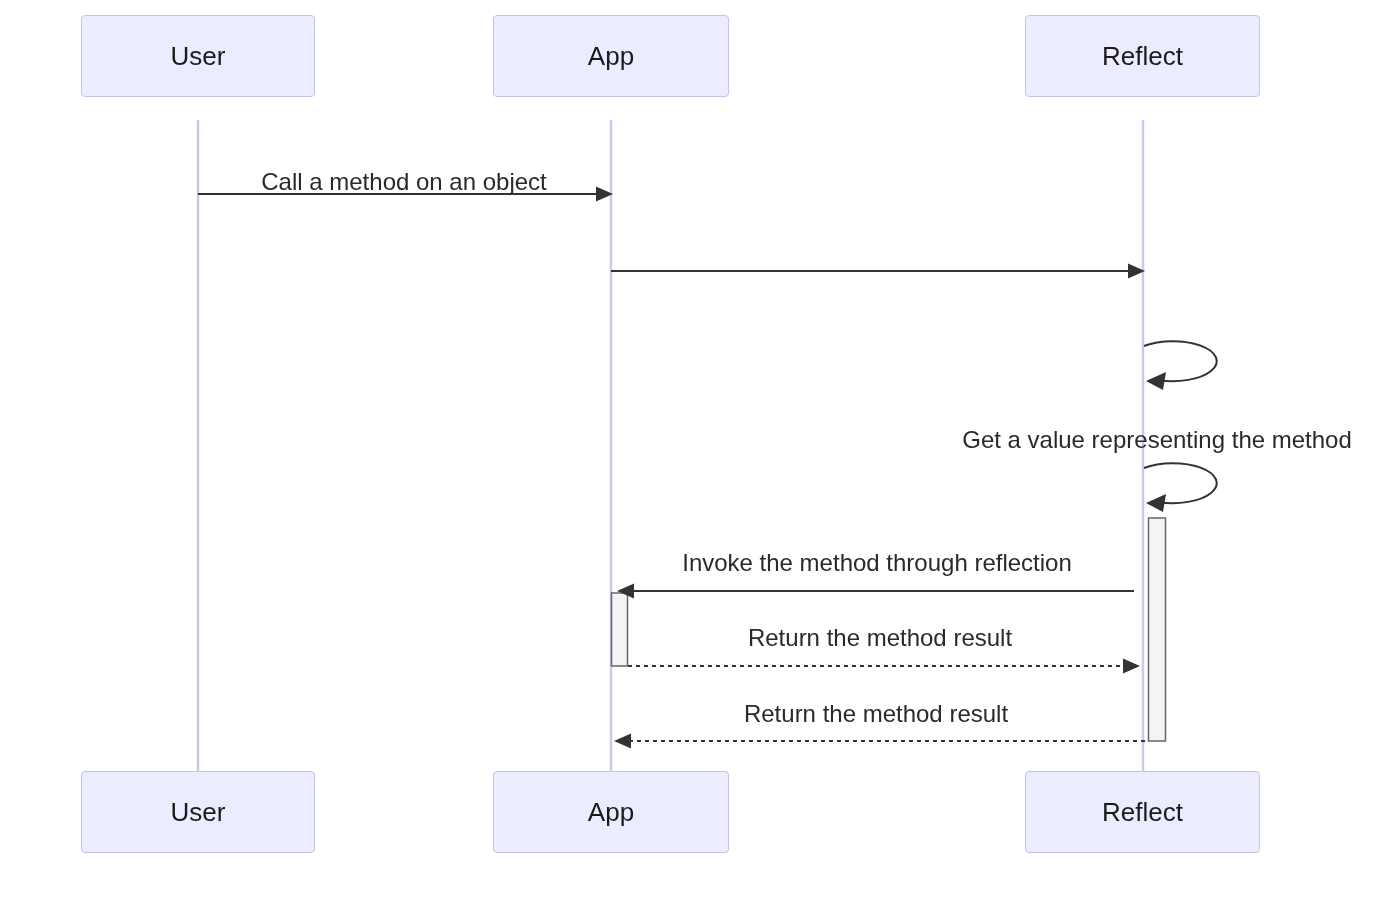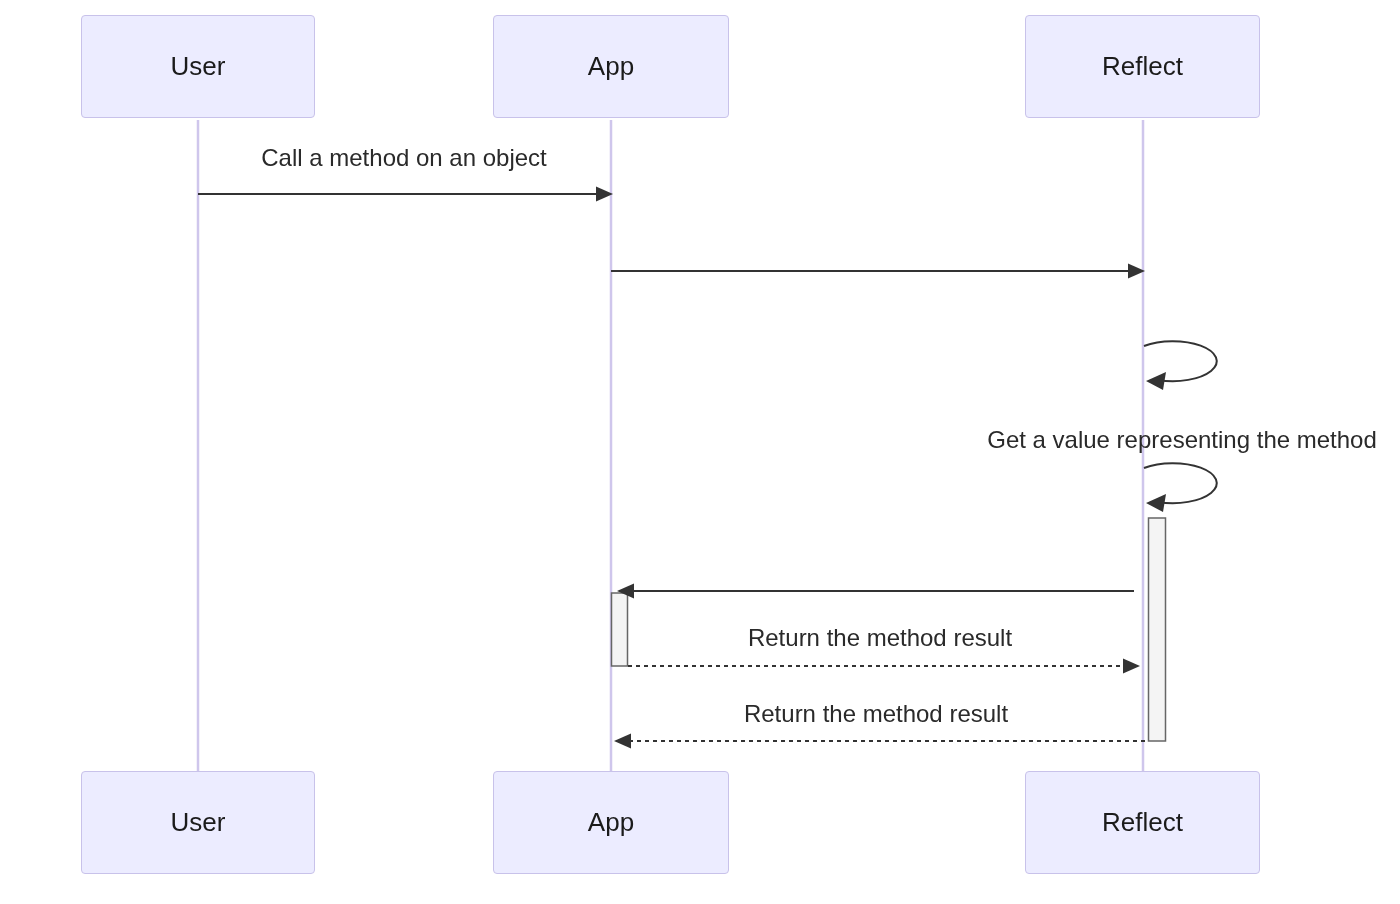--- a/index.html
+++ b/index.html
@@ -15,21 +15,21 @@
     font-family: "Liberation Sans", "DejaVu Sans", sans-serif;
     overflow: hidden;
   }
   .layer {
     position: absolute;
     left: 0;
     top: 0;
   }
   .actor {
     position: absolute;
-    height: 103px;
+    height: 82px;
     background: #ECECFF;
     border: 1px solid #c8c2ea;
     border-radius: 4px;
     display: flex;
     align-items: center;
     justify-content: center;
     font-size: 26px;
     color: #1b1b1b;
     box-sizing: border-box;
   }
@@ -90,18 +90,19 @@
   <div class="actor" style="left:81px;  top:771px; width:234px;">
     <span>User</span>
   </div>
   <div class="actor" style="left:493px; top:771px; width:236px;">
     <span>App</span>
   </div>
   <div class="actor" style="left:1025px; top:771px; width:235px;">
     <span>Reflect</span>
   </div>
 
-  <div class="msg" style="left:404px;  top:158px;">Call a method on an object</div>
-  <div class="msg" style="left:1157px; top:440px;margin-left:25px;">Get a value representing the method</div>
+  <div class="msg" style="left:404px;  top:182px;">Call a method on an object</div>
+  <div class="msg" style="left:1157px; top:440px;">Get a value representing the method</div>
+  <div class="msg" style="left:877px;  top:563px;">Invoke the method through reflection</div>
   <div class="msg" style="left:880px;  top:638px;">Return the method result</div>
   <div class="msg" style="left:876px;  top:714px;">Return the method result</div>
 
 </div>
 
 </body></html>

